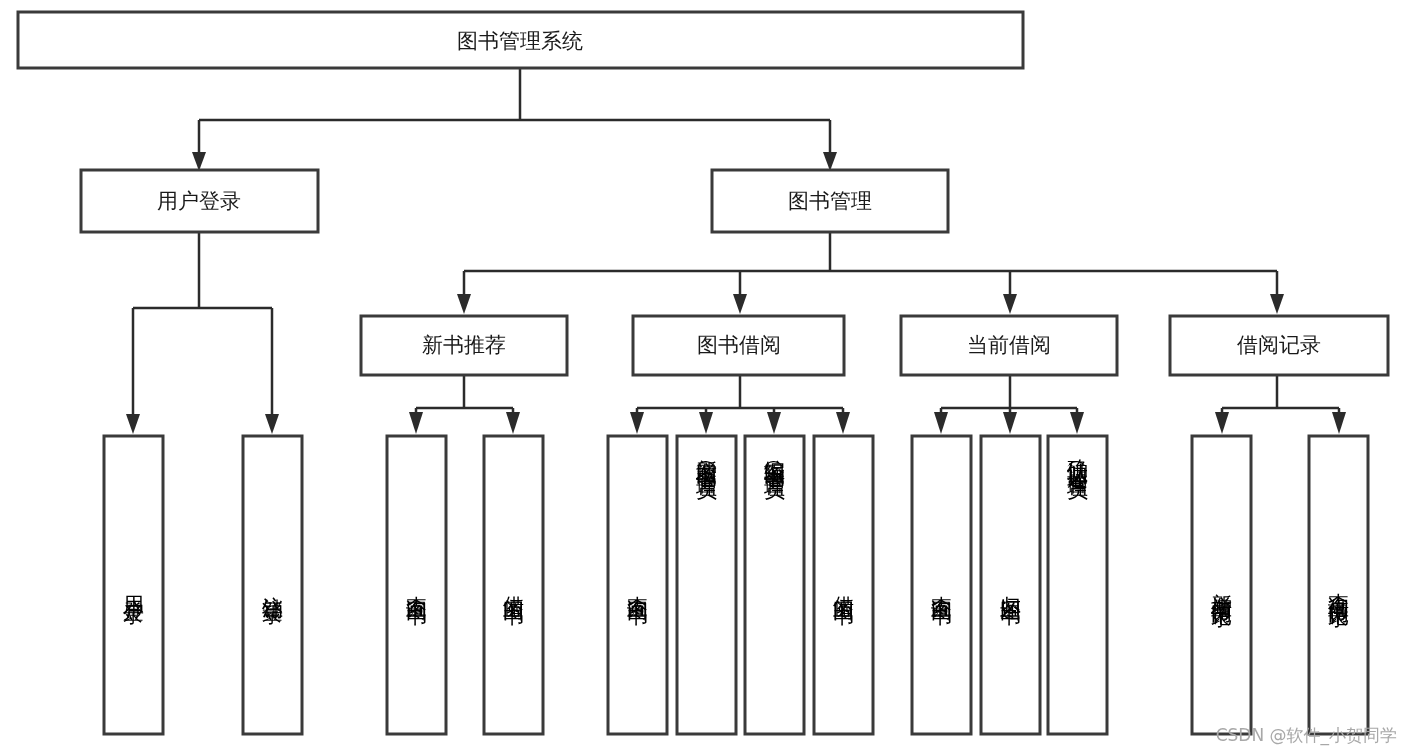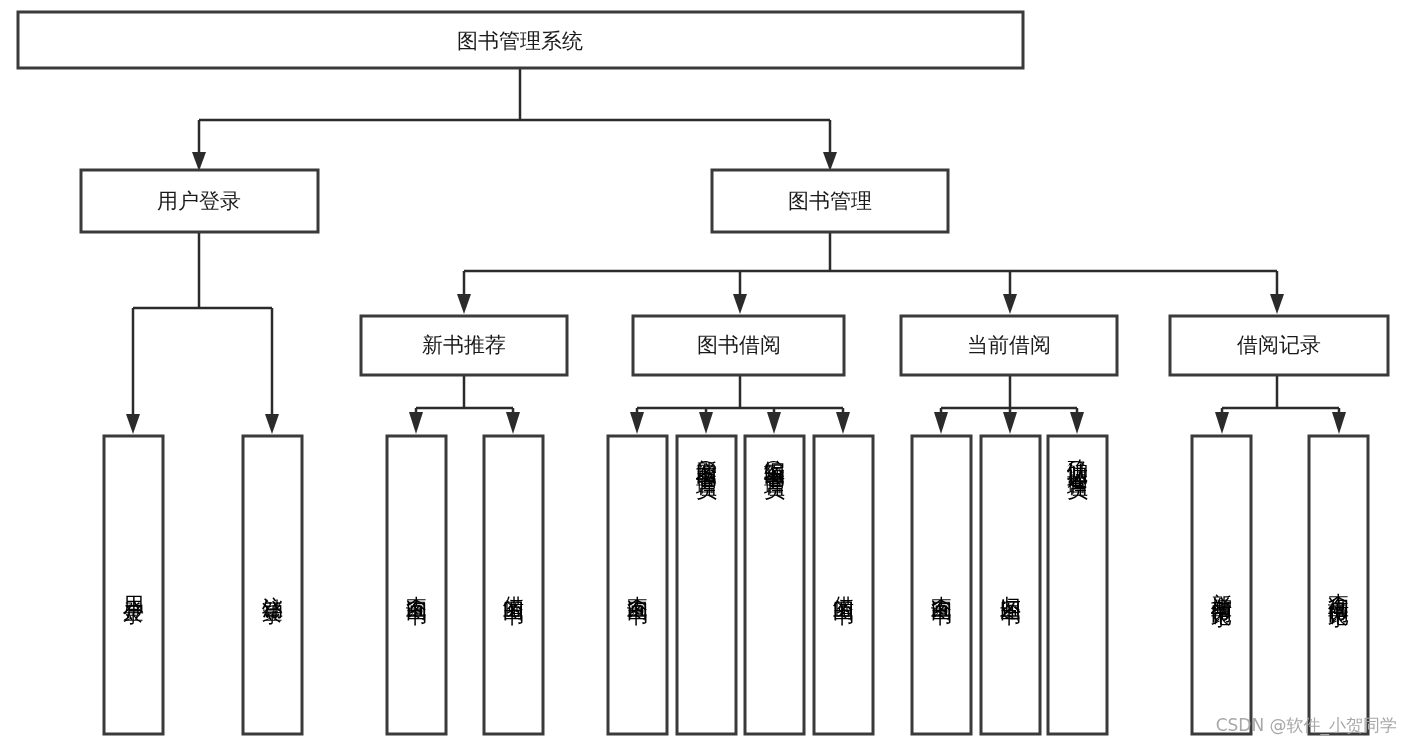--- a/index.html
+++ b/index.html
@@ -44,21 +44,21 @@
     stroke: #2b2b2b;
     stroke-width: 2.5;
     fill: none;
   }
   .arrow-head {
     fill: #2b2b2b;
   }
   .watermark {
     position: absolute;
     right: 8px;
-    bottom: 10px;
+    bottom: 0;
     font-family: "DejaVu Sans", "Liberation Sans", sans-serif;
     font-size: 17px;
     color: #a8a8a8;
     white-space: nowrap;
     pointer-events: none;
   }
 </style>
 </head>
 <body>
 

